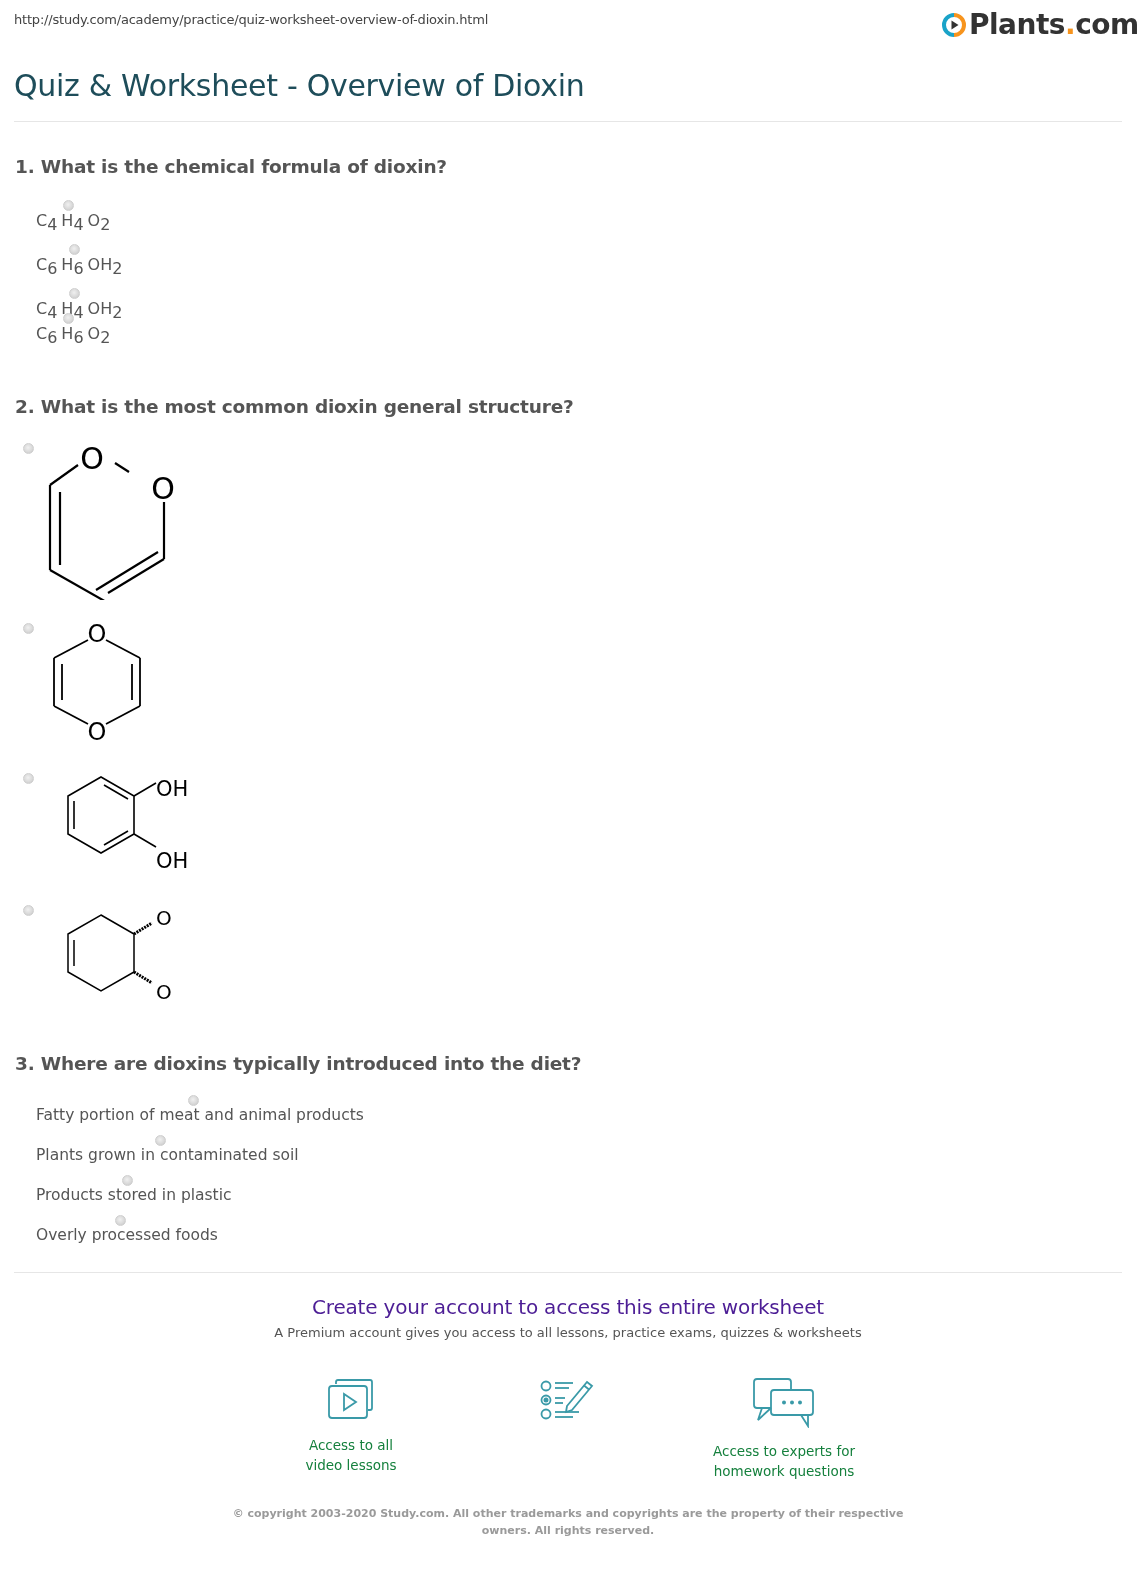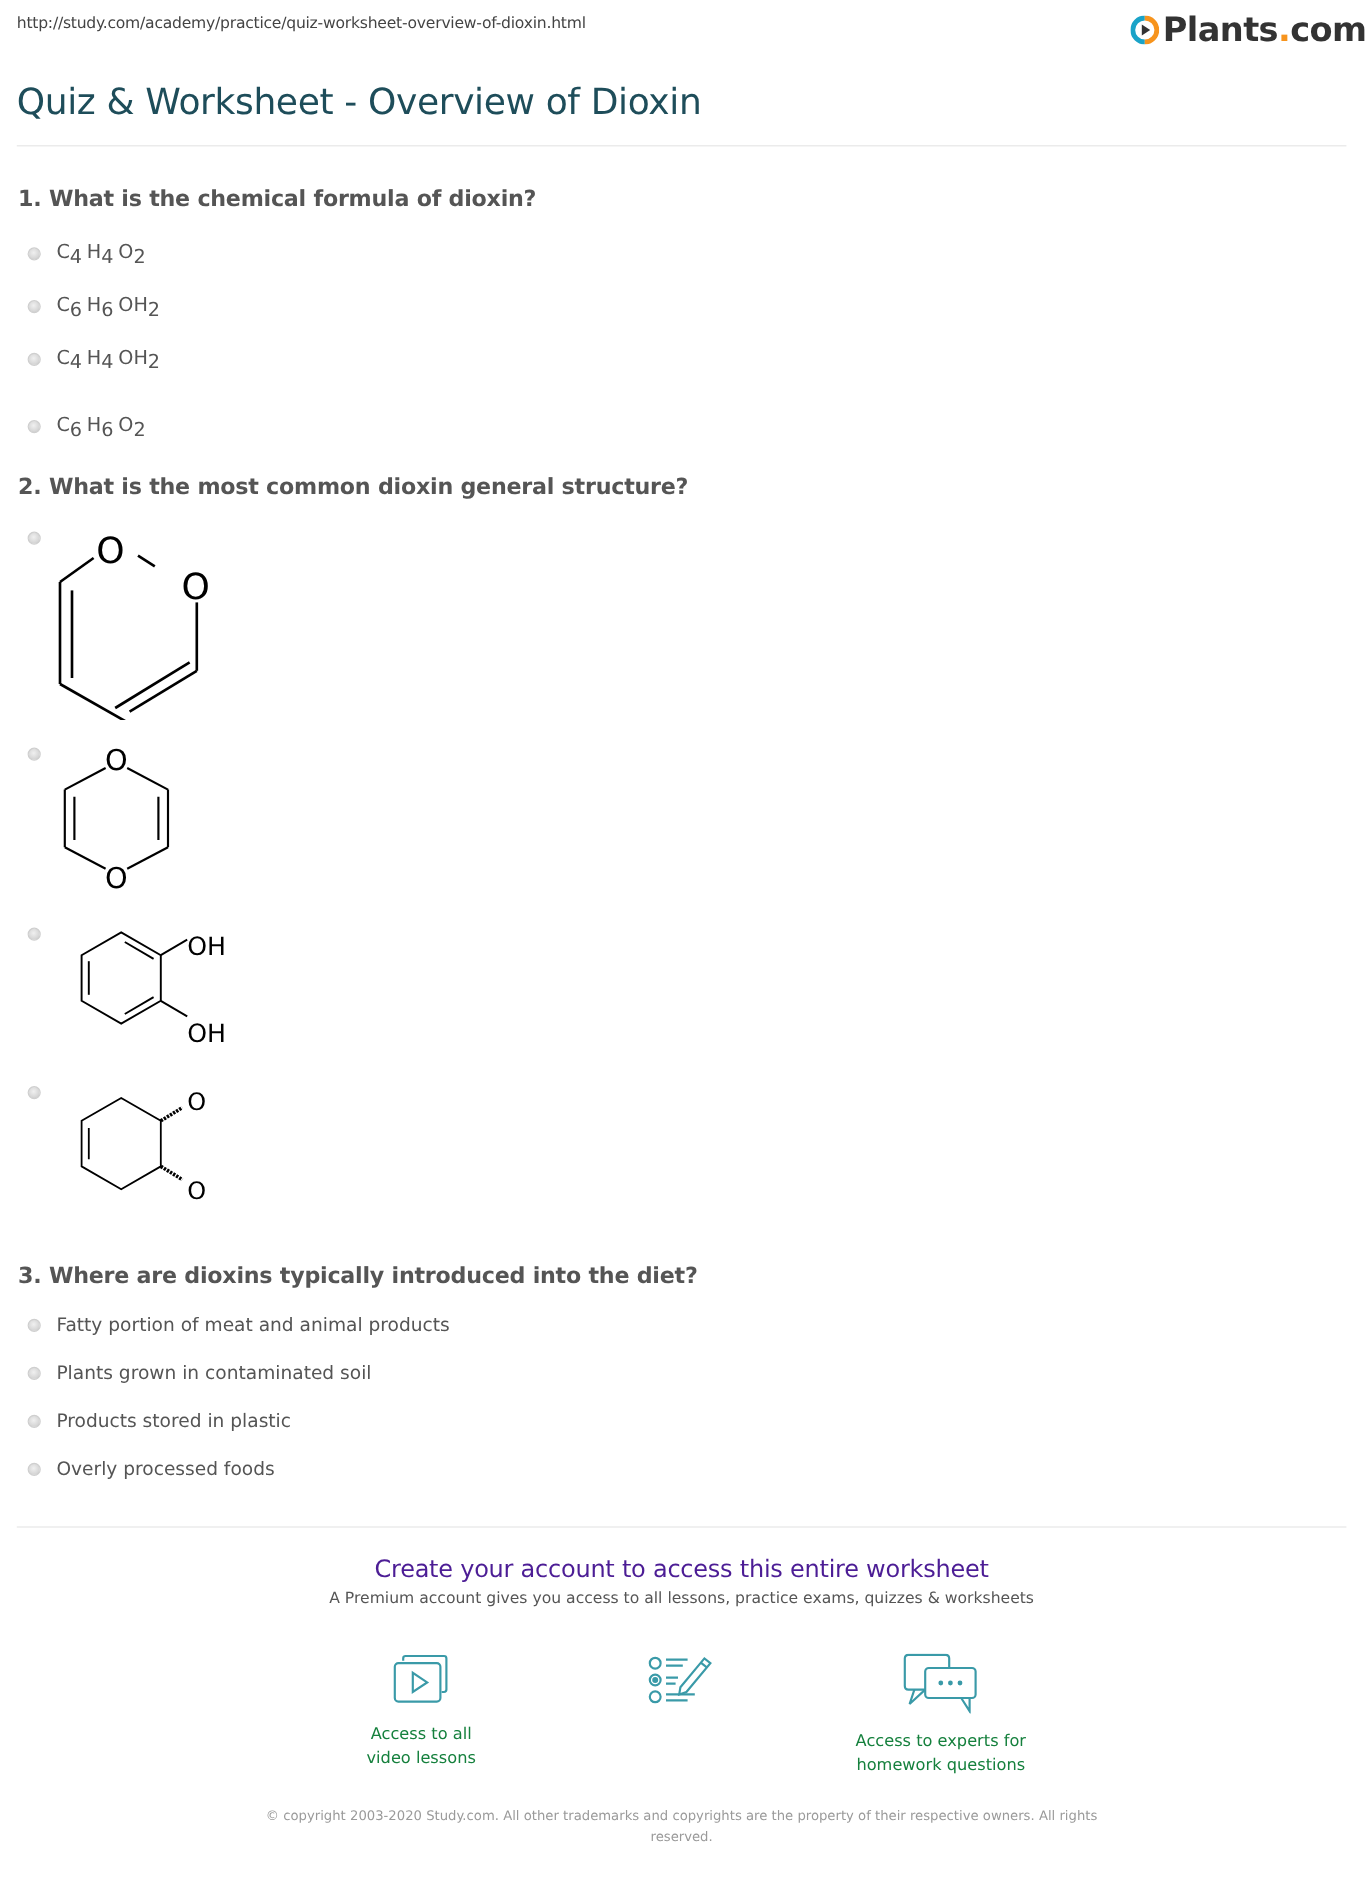--- a/index.html
+++ b/index.html
@@ -9,37 +9,37 @@
   .url { position: absolute; left: 14px; top: 12px; font-size: 13px; color: #444; letter-spacing: -0.2px; }
   .logo { position: absolute; left: 942px; top: 8px; display: flex; align-items: center; height: 34px; }
   .logo svg { width: 24px; height: 24px; margin-right: 3px; }
   .logo-text { font-size: 28px; color: #333; font-weight: bold; letter-spacing: -0.5px; line-height: 34px; }
   .logo-text .dot { color: #f7941d; }
 
   .title { position: absolute; left: 14px; top: 68px; font-size: 30px; color: #1e4d5a; letter-spacing: -0.3px; font-weight: normal; }
   .hr { position: absolute; left: 14px; right: 18px; height: 1px; background: #e6e6e6; }
 
   .question { position: absolute; left: 15px; font-size: 18.5px; color: #555; font-weight: bold; letter-spacing: -0.2px; }
-  .option { position: absolute; left: 23px; display: flex; align-items: center; }
+  .option { position: absolute; left: 23px; display: flex; align-items: center; flex-direction: column; }
   .radio { width: 11px; height: 11px; border-radius: 50%; background: radial-gradient(circle at 45% 40%, #f0f0f0 0%, #d8d8d8 60%, #c4c4c4 100%); border: 1px solid #cfcfcf; flex: none; }
   .opt-text { margin-left: 13px; font-size: 15.5px; color: #555; }
   .formula { margin-left: 13px; font-size: 16px; color: #555; }
   .formula sub { font-size: 16px; vertical-align: -4px; margin-right: 4px; }
 
   .struct { position: absolute; }
   .struct svg { display: block; }
 
   .cta-title { position: absolute; left: 0; width: 1136px; top: 1295px; text-align: center; font-size: 20px; color: #4c1d95; font-weight: normal; letter-spacing: -0.2px; }
   .cta-sub { position: absolute; left: 0; width: 1136px; top: 1325px; text-align: center; font-size: 13px; color: #555; }
 
   .feature { position: absolute; top: 1378px; width: 200px; text-align: center; }
   .feature svg { display: block; margin: 0 auto; }
   .feature-label { margin-top: 13px; font-size: 13.5px; color: #15803d; line-height: 20px; }
 
-  .copyright { position: absolute; left: 210px; width: 716px; top: 1505px; text-align: center; font-size: 11px; color: #9a9a9a; line-height: 17px; }
+  .copyright { position: absolute; left: 210px; width: 716px; top: 1505px; text-align: center; font-size: 11px; color: #9a9a9a; line-height: 17px; font-weight: bold; }
 </style>
 </head>
 <body>
 
 <div class="url">http://study.com/academy/practice/quiz-worksheet-overview-of-dioxin.html</div>
 
 <div class="logo">
   <svg viewBox="0 0 24 24">
     <path d="M12 2 A10 10 0 0 0 12 22" fill="none" stroke="#1aa3c8" stroke-width="4"></path>
     <path d="M12 2 A10 10 0 0 1 12 22" fill="none" stroke="#f7941d" stroke-width="4"></path>
@@ -58,21 +58,21 @@
   <span class="formula">C<sub>4</sub>H<sub>4</sub>O<sub>2</sub></span>
 </div>
 <div class="option" style="top:244px">
   <span class="radio"></span>
   <span class="formula">C<sub>6</sub>H<sub>6</sub>OH<sub>2</sub></span>
 </div>
 <div class="option" style="top:288px">
   <span class="radio"></span>
   <span class="formula">C<sub>4</sub>H<sub>4</sub>OH<sub>2</sub></span>
 </div>
-<div class="option" style="top:344px">
+<div class="option" style="top:313px">
   <span class="radio"></span>
   <span class="formula">C<sub>6</sub>H<sub>6</sub>O<sub>2</sub></span>
 </div>
 
 <div class="question" style="top:396px">2. What is the most common dioxin general structure?</div>
 
 <div class="option" style="top:443px">
   <span class="radio"></span>
 </div>
 <div class="struct" style="left:40px; top:440px">

